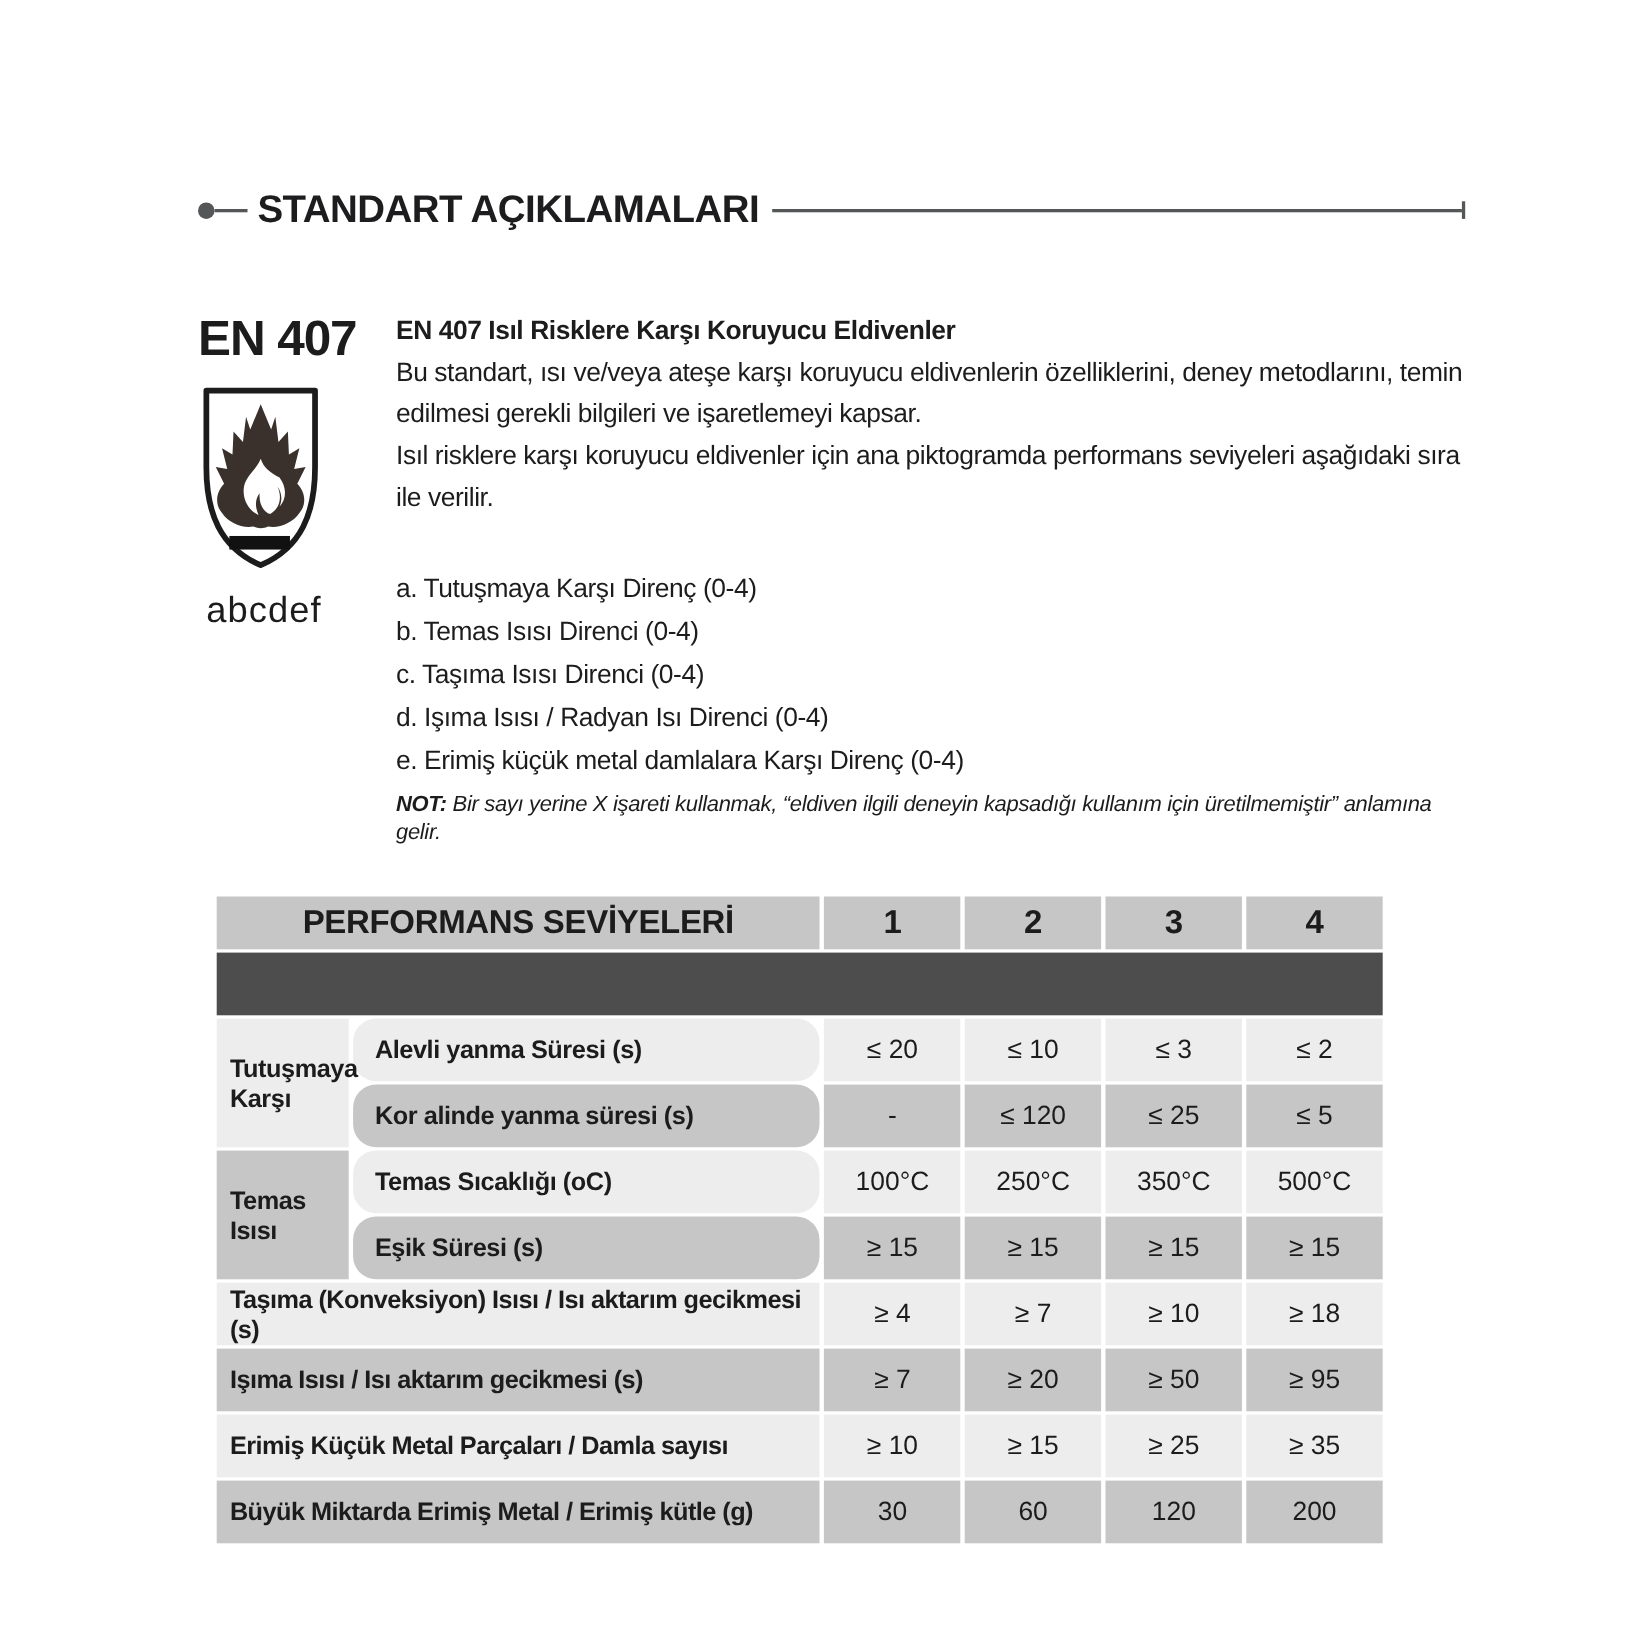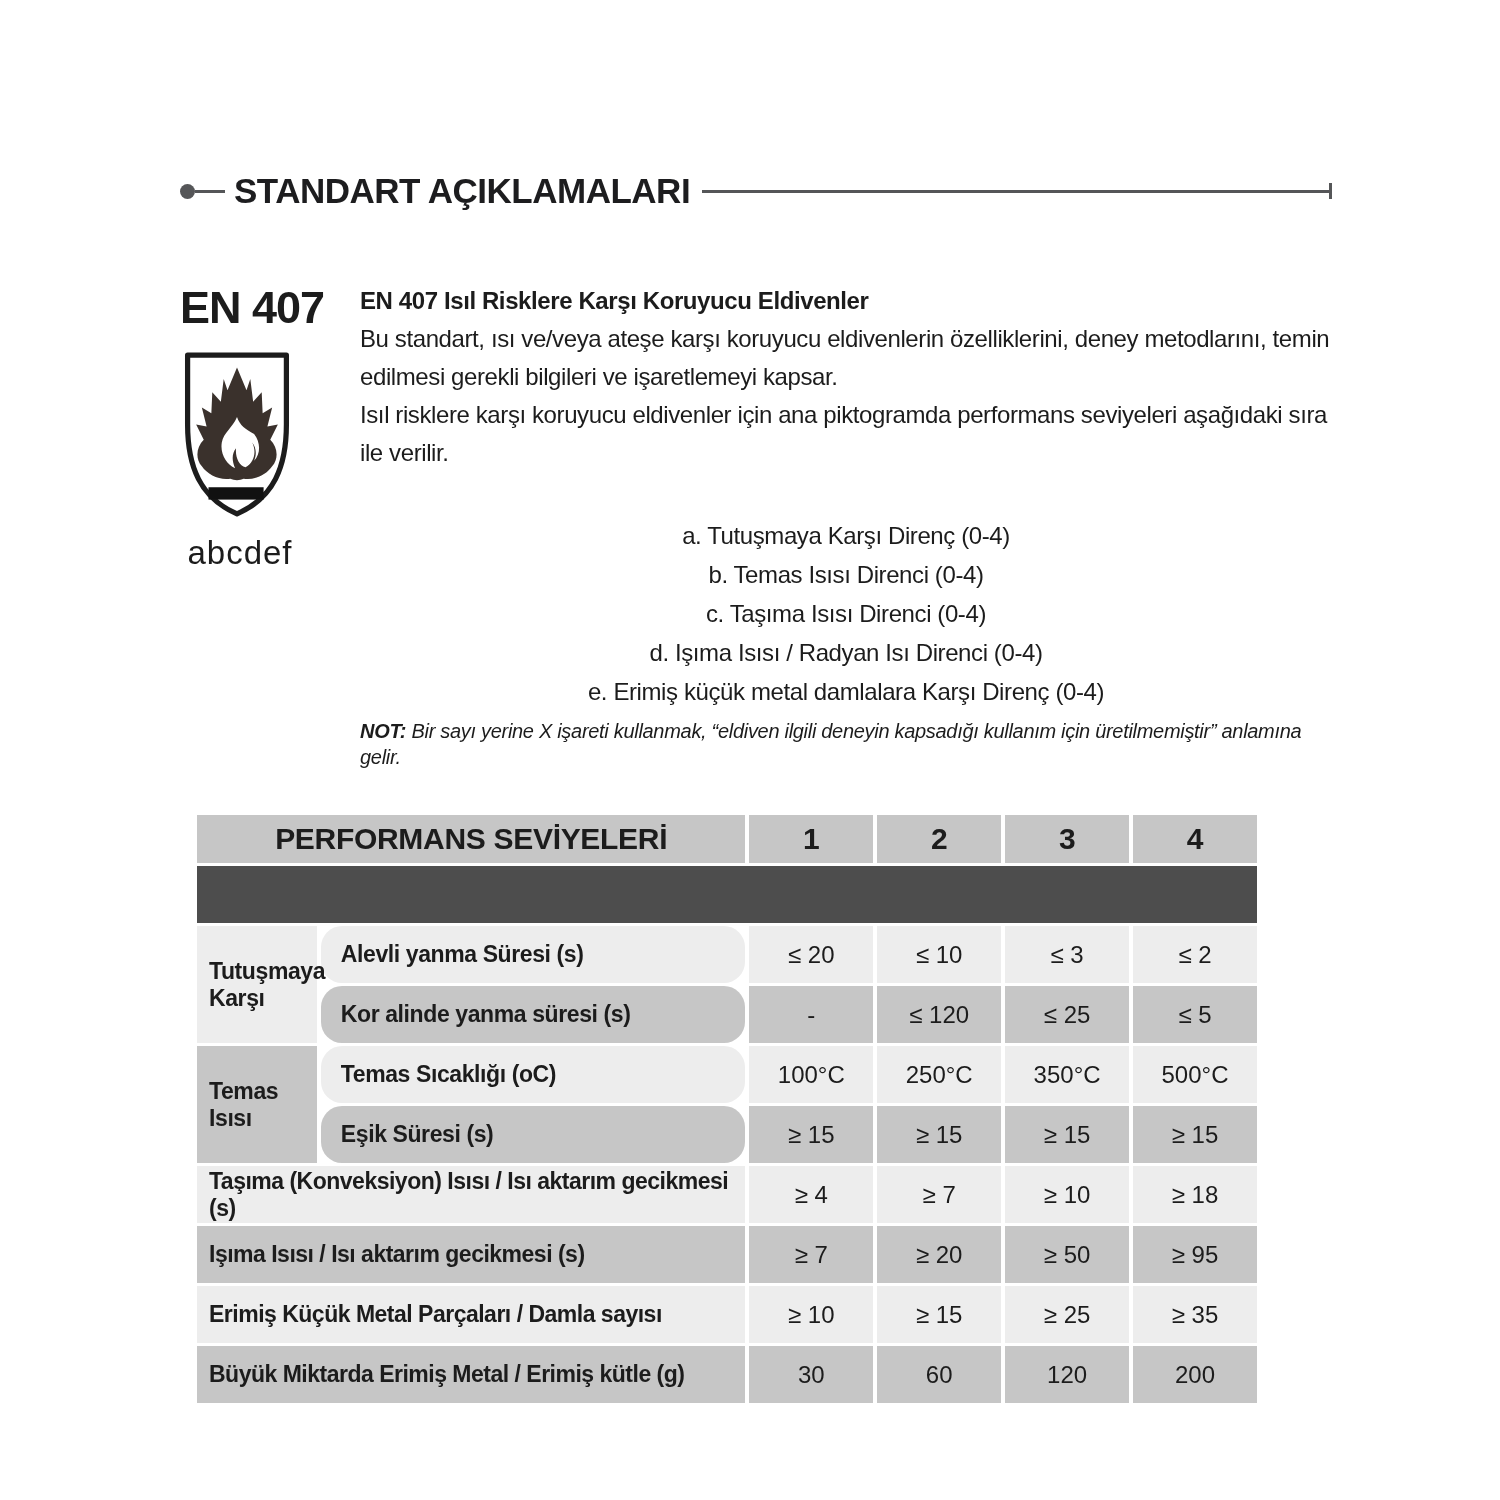--- a/index.html
+++ b/index.html
@@ -22,21 +22,21 @@
   
   .content { display:flex; margin-top:72px; }
   .left-col { width:160px; flex:0 0 auto; }
   .en-code { font-size:45px; font-weight:bold; letter-spacing:-1px; }
   .shield-wrap { margin-top:14px; width:114px; }
   .abcdef { width:120px; text-align:center; font-size:33px; font-weight:normal; letter-spacing:1px; margin-top:8px; }
 
   .right-col { flex:1 1 auto; margin-left:20px; font-size:24px; line-height:38px; letter-spacing:-0.4px; }
   .heading { font-weight:bold; }
   .std-list { list-style:none; margin-top:44px; }
-  .std-list li { line-height:39px;text-align:center; }
+  .std-list li { line-height:39px; }
   .note { margin-top:7px; font-style:italic; font-size:20px; letter-spacing:-0.3px; line-height:26px; }
   .note b { font-weight:bold; }
 
   
   table.perf {
     border-collapse:separate; border-spacing:4px 3px;
     margin:42px 0 0 13px; width:1068px; table-layout:fixed;
   }
   col.c-group { width:118px; } col.c-sub { width:418px; } col.c-v { width:122px; }
   .perf th, .perf td { padding:0; vertical-align:middle; }

